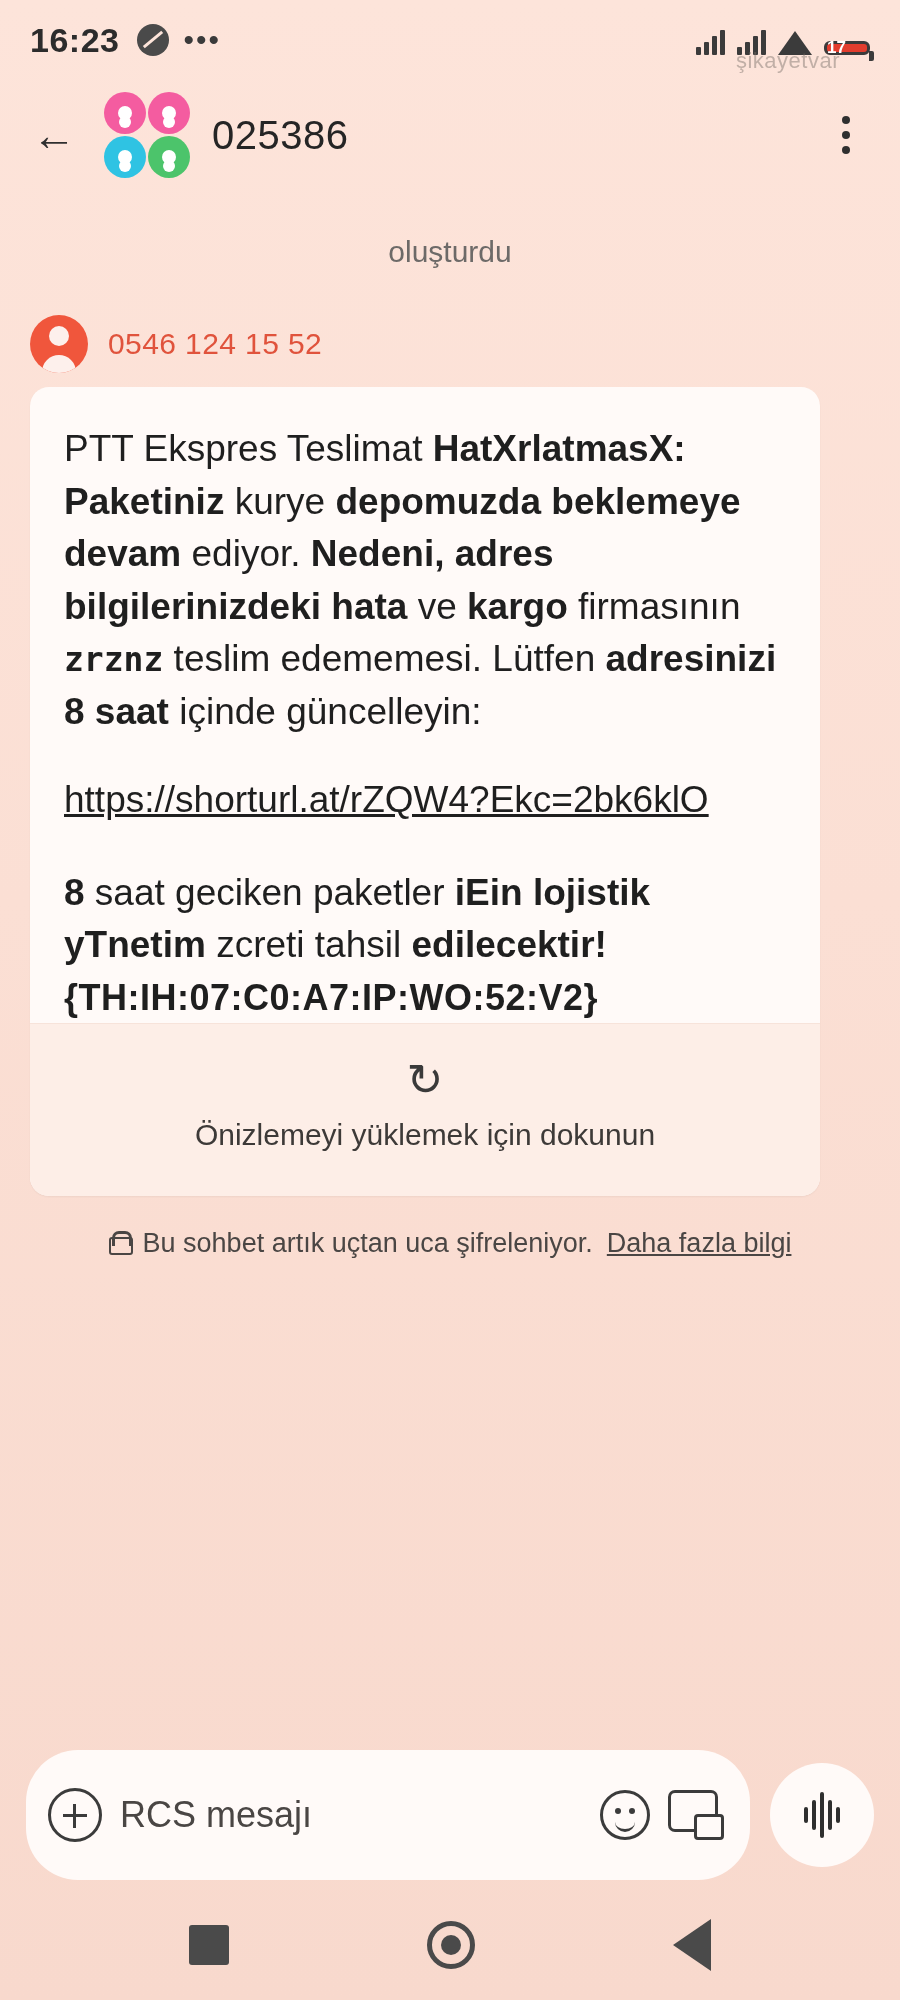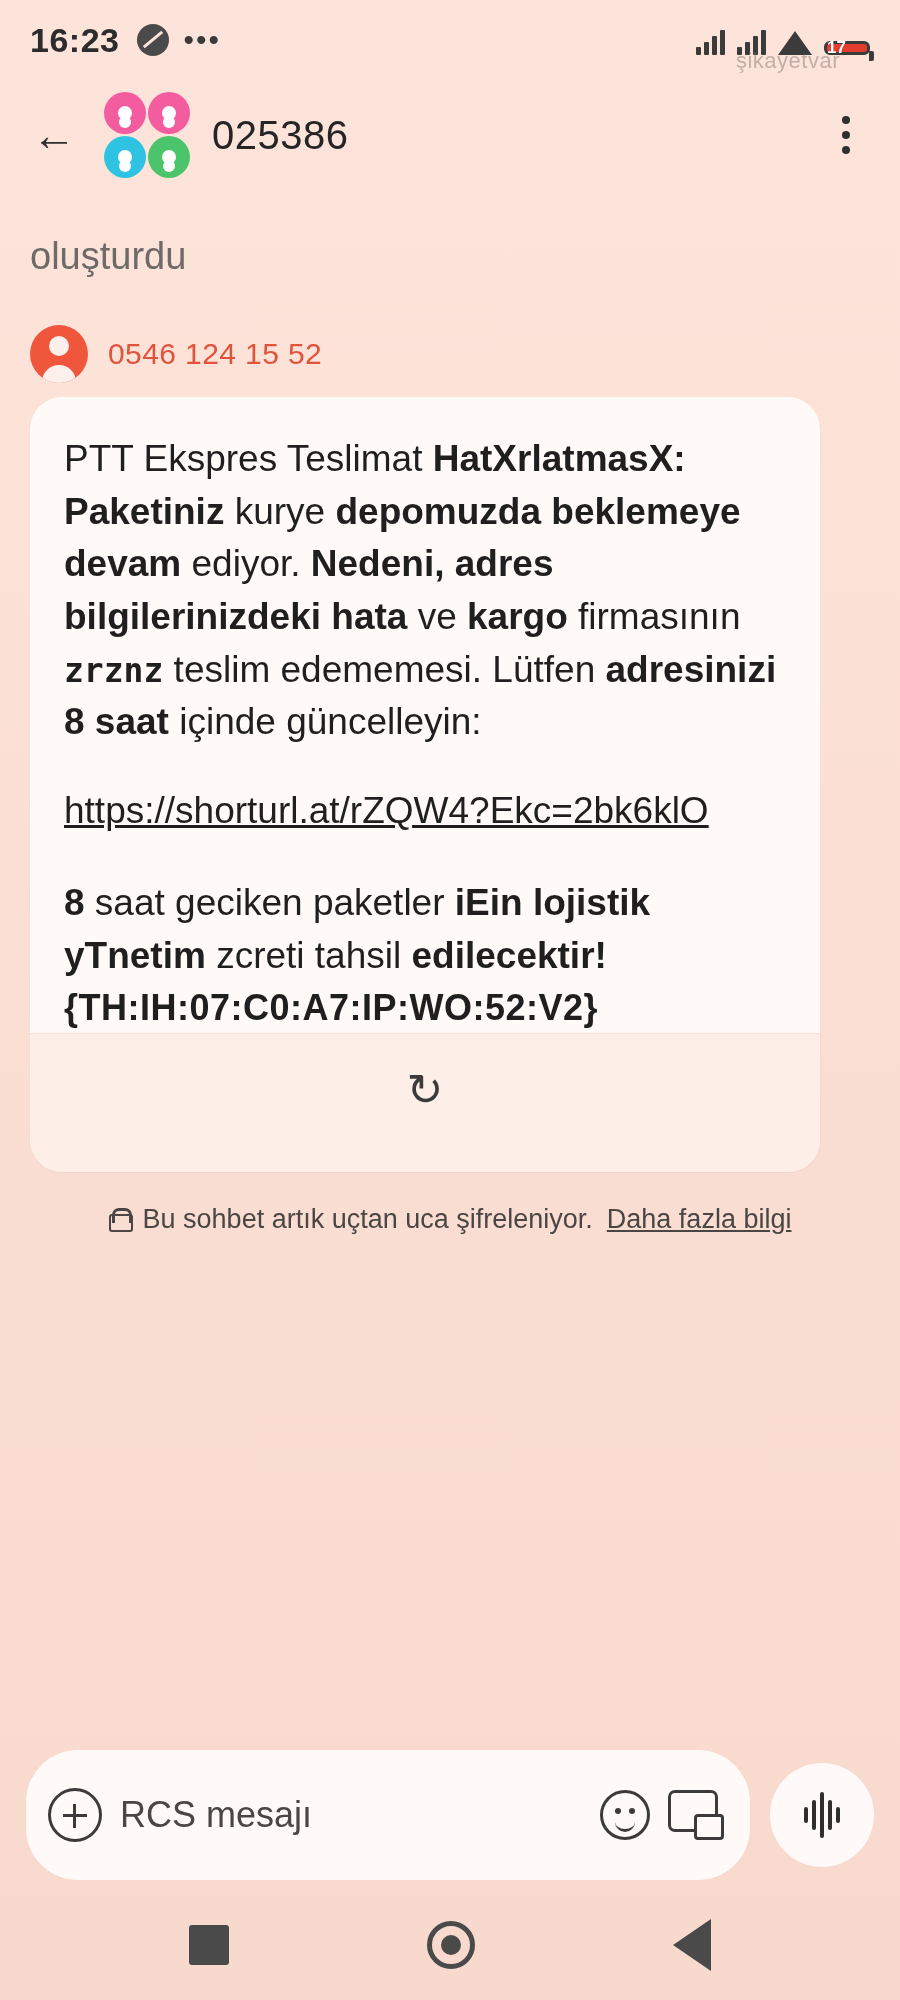--- a/index.html
+++ b/index.html
@@ -159,23 +159,23 @@
   }
   .overflow-menu b { width: 8px; height: 8px; border-radius: 50%; background: #2f2f2f; display:block;}
   
   .thread {
     flex: 1;
     padding: 0 30px;
     overflow: hidden;
     position: relative;
   }
   .sys-note {
-    text-align: left;
+    text-align: center;
     color: #6d6a68;
-    font-size: 38px;
+    font-size: 30px;
     margin-top: 22px;
     line-height: 1.3;
   }
   .sys-note .clipped { display:block; height: 20px; overflow:hidden; opacity:.55; }
   .sender-row {
     display: flex;
     align-items: center;
     gap: 20px;
     margin-top: 44px;
     margin-bottom: 14px;
@@ -200,21 +200,21 @@
     bottom:-4px;
     width:34px;height:22px;border-radius:17px 17px 0 0;background:#fdf0ec;
   }
   .sender-name {
     color: #e0533c;
     font-size: 30px;
     letter-spacing: .4px;
   }
   .bubble {
     background: #fffaf8;
-    border-radius: 32px;
+    border-radius: 19px;
     padding: 36px 34px 0 34px;
     max-width: 790px;
     box-shadow: 0 1px 2px rgba(0,0,0,0.05);
     overflow: hidden;
   }
   .bubble-text {
     font-size: 37px;
     line-height: 1.42;
     color: #1f1f1f;
     word-wrap: break-word;
@@ -481,20 +481,21 @@
       <a class="msg-link" href="#">https://shorturl.at/rZQW4?Ekc=2bk6klO</a>
 
       <div class="bubble-text" style="margin-top:40px">
         <b>8</b><span> saat geciken paketler </span><b>iEin lojistik</b>
         <b>yTnetim</b><span> zcreti tahsil </span><b>edilecektir!</b>
         <div class="code-line">{TH:IH:07:C0:A7:IP:WO:52:V2}</div>
       </div>
 
       <div class="preview">
         <span class="reload-icon">↻</span>
+        <div class="preview-text">Önizlemeyi yüklemek için dokunun</div>
       </div>
     </div>
 
     <div class="e2e">
       <span class="lock-icon"></span>
       <span>Bu sohbet artık uçtan uca şifreleniyor.</span>
       <a href="#">Daha fazla bilgi</a>
     </div>
   </div>
 

